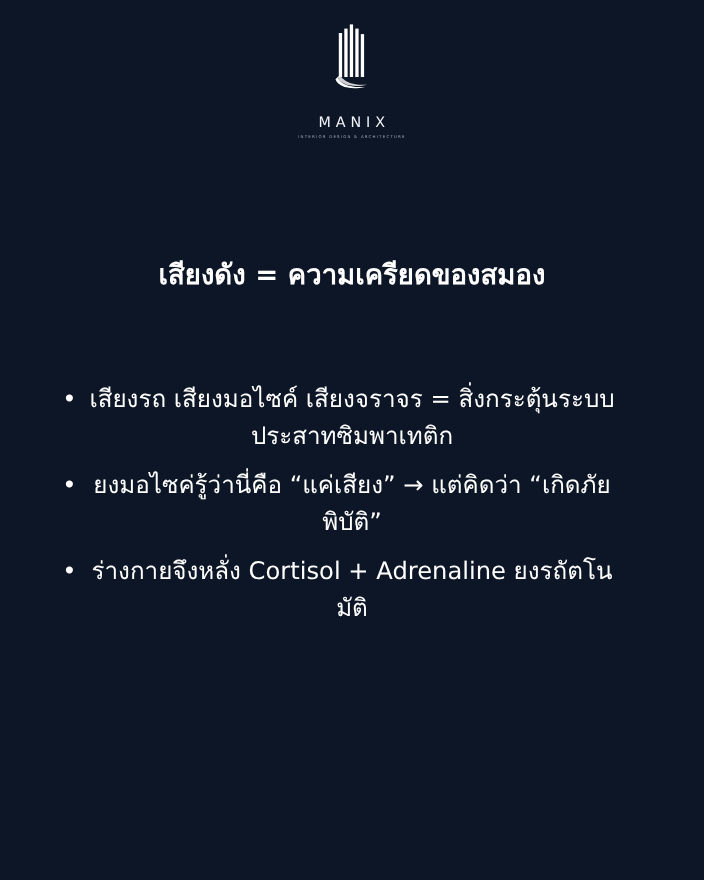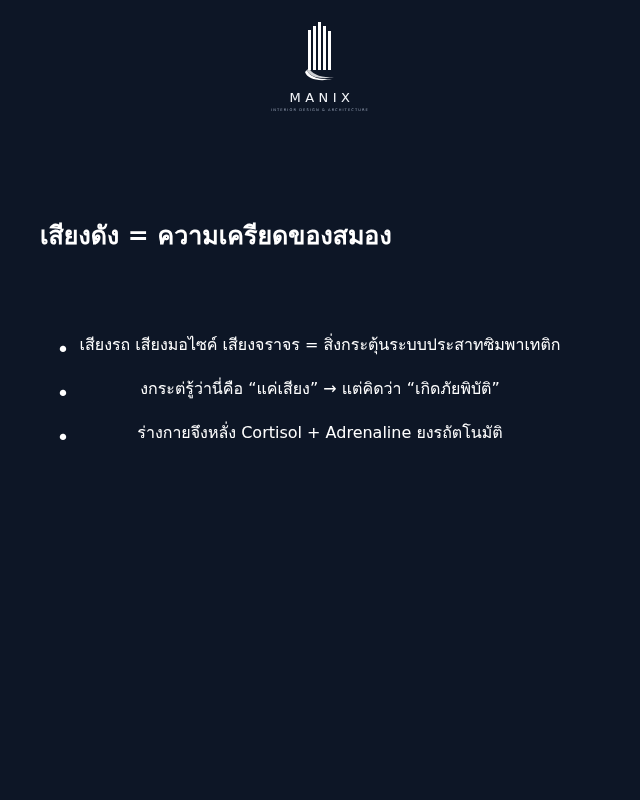--- a/index.html
+++ b/index.html
@@ -36,21 +36,21 @@
   }
   .logo-mark {
     width: 66px;
     height: 62px;
     position: relative;
   }
   .logo-mark svg {
     display: block;
   }
   .logo-wordmark {
-    margin-top: 6px;
+    margin-top: 20px;
     font-size: 13px;
     letter-spacing: 4.5px;
     font-weight: 500;
     color: #f2f4f8;
     text-indent: 4px;
   }
   .logo-tagline {
     margin-top: 3px;
     font-size: 3.6px;
     letter-spacing: 1.1px;
@@ -58,21 +58,21 @@
     text-transform: uppercase;
     white-space: nowrap;
   }
 
   
   .headline {
     margin-top: 108px;
     font-size: 25px;
     font-weight: bold;
     color: #ffffff;
-    text-align: left;
+    text-align: center;
     line-height: 1.3;
     width: 560px;
   }
 
   
   .bullet-list {
     margin: 0;
     padding: 0;
     list-style: none;
     width: 540px;
@@ -86,21 +86,21 @@
   .bullet-dot {
     flex: 0 0 auto;
     width: 26px;
     text-align: center;
     font-size: 22px;
     line-height: 34px;
     color: #ffffff;
   }
   .bullet-text {
     flex: 1 1 auto;
-    font-size: 16px;
+    font-size: 22px;
     line-height: 1.55;
     text-align: center;
     color: #ffffff;
     padding-right: 26px;
   }
 </style>
 </head>
 <body>
 
 <div class="page">
@@ -125,21 +125,21 @@
 
   <div class="headline">เสียงดัง = ความเครียดของสมอง</div>
 
   <ul class="bullet-list">
     <li class="bullet-item">
       <span class="bullet-dot">•</span>
       <span class="bullet-text">เสียงรถ เสียงมอไซค์ เสียงจราจร = สิ่งกระตุ้นระบบประสาทซิมพาเทติก</span>
     </li>
     <li class="bullet-item">
       <span class="bullet-dot">•</span>
-      <span class="bullet-text">งกระต่รู้ว่านี่คือ “แค่เสียง” → แต่คิดว่า “เกิดภัยพิบัติ”</span>
+      <span class="bullet-text">ยงมอไซค่รู้ว่านี่คือ “แค่เสียง” → แต่คิดว่า “เกิดภัยพิบัติ”</span>
     </li>
     <li class="bullet-item">
       <span class="bullet-dot">•</span>
       <span class="bullet-text">ร่างกายจึงหลั่ง Cortisol + Adrenaline ยงรถัตโนมัติ</span>
     </li>
   </ul>
 
 </div>
 
 </body></html>

